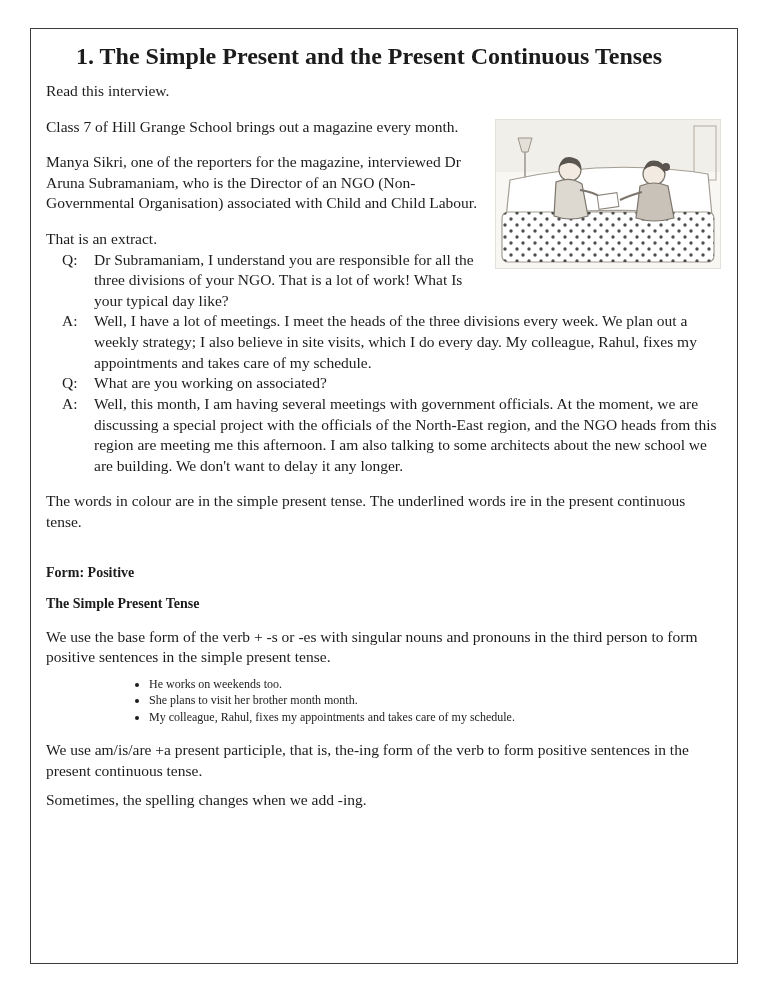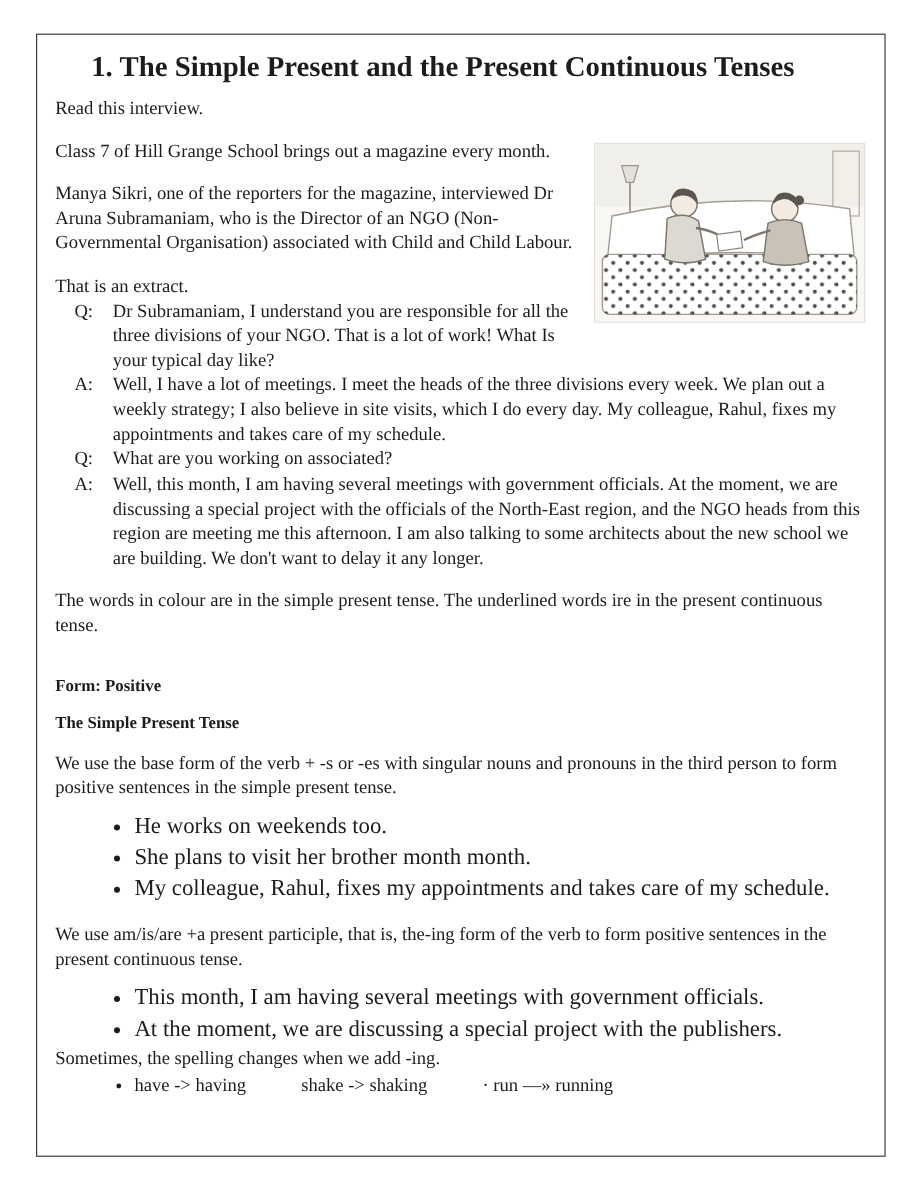--- a/index.html
+++ b/index.html
@@ -66,22 +66,23 @@
     font-size: 14px;
     font-weight: bold;
     margin: 0 0 15px 0;
   }
   .form-heading { margin-top: 32px; }
   ul.example-list {
     margin: -8px 0 15px 0;
     padding-left: 66px;
   }
   ul.example-list li {
-    font-size: 19px;
+    font-size: 12px;
     line-height: 1.38;
+    margin-left: 37px;
   }
   .spelling-note {
     font-size: 15.5px;
     line-height: 1.33;
     margin: -8px 0 0 0;
   }
   ul.spelling-list {
     margin: 2px 0 0 0;
     padding-left: 66px;
   }
@@ -172,29 +173,18 @@
 
     <ul class="example-list" style="margin-top:0;">
       <li>He works on weekends too.</li>
       <li>She plans to visit her brother month month.</li>
       <li>My colleague, Rahul, fixes my appointments and takes care of my schedule.</li>
     </ul>
 
 
     <p class="body-text" style="margin-bottom:8px;">We use am/is/are +a present participle, that is, the-ing form of the verb to form positive sentences in the present continuous tense.</p>
 
-    <ul class="example-list" style="margin-top:0; margin-bottom:2px;">
-      <li>This month, I am having several meetings with government officials.</li>
-      <li>At the moment, we are discussing a special project with the publishers.</li>
-    </ul>
 
     <p class="spelling-note" style="margin-top:0;">Sometimes, the spelling changes when we add -ing.</p>
 
-    <ul class="spelling-list">
-      <li>
-        <span class="spelling-item">have -&gt; having</span>
-        <span class="spelling-item">shake -&gt; shaking</span>
-        <span class="spelling-item">· run —» running</span>
-      </li>
-    </ul>
 
   </div>
 </div>
 
 </body></html>

